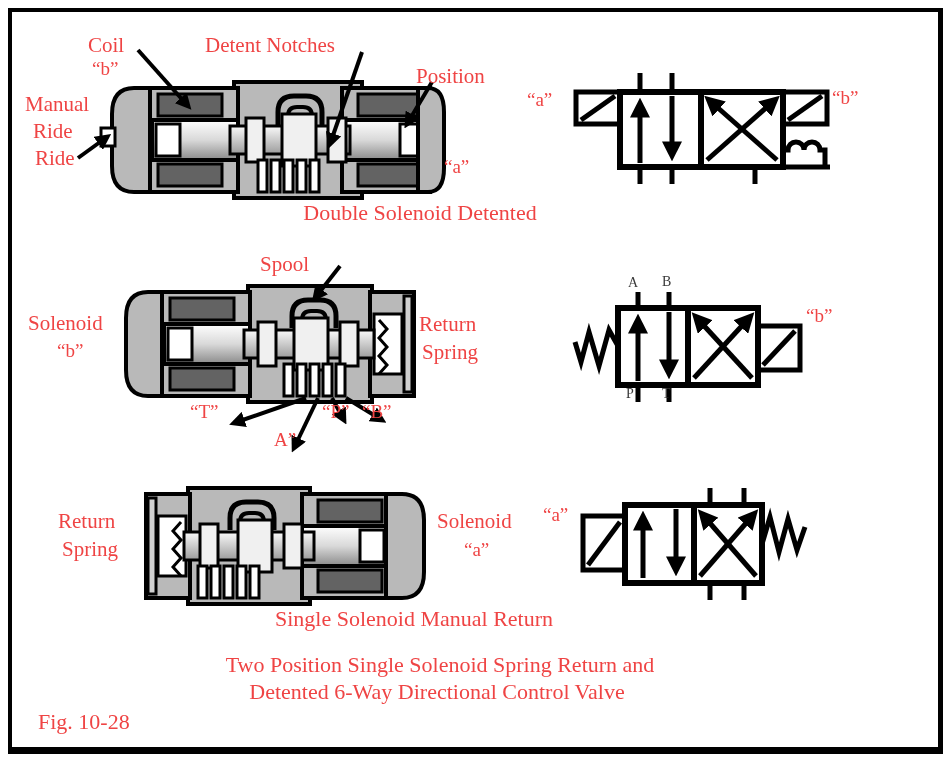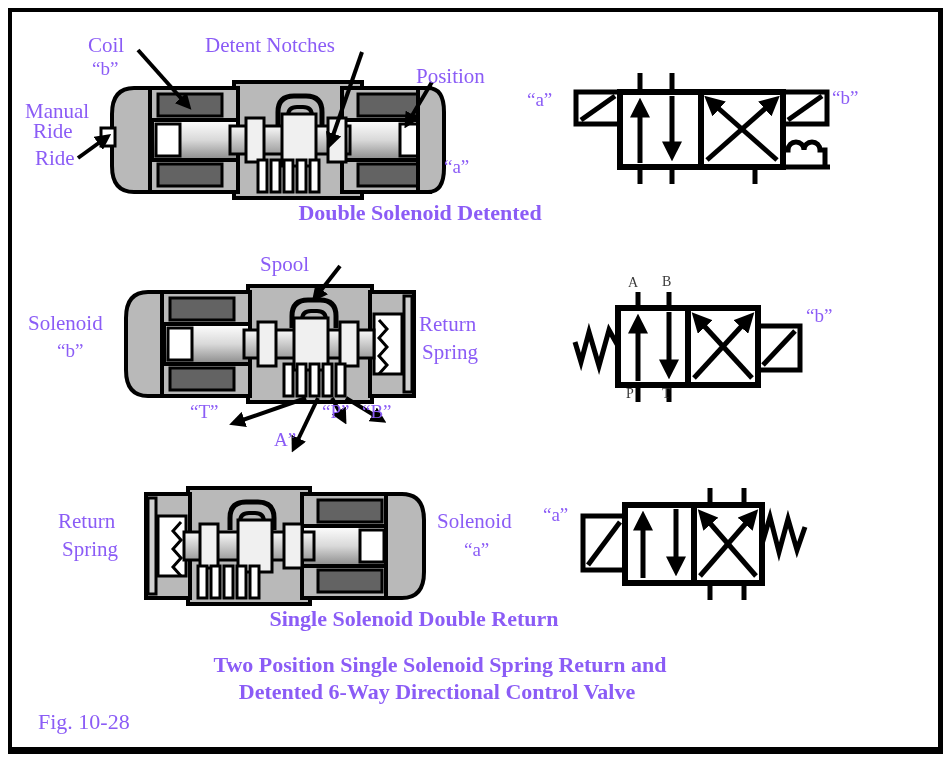--- a/index.html
+++ b/index.html
@@ -6,22 +6,22 @@
   body{
     width:950px;height:764px;position:relative;background:#ffffff;
     font-family:"Liberation Serif", serif;color:#161616;overflow:hidden;
   }
   .frame{
     position:absolute;left:8px;top:8px;width:926px;height:735px;
     border:4px solid #000;border-right-width:5px;border-bottom-width:7px;
     background:transparent;
   }
   svg.art{position:absolute;left:0;top:0;}
-  .lbl{position:absolute;font-size:21px;line-height:1.05;white-space:nowrap;color:#8b5cf6;}
-  .center{transform:translateX(-50%);font-weight:bold;}
+  .lbl{position:absolute;font-size:21px;line-height:1.05;white-space:nowrap;color:#ef4444;}
+  .center{transform:translateX(-50%);}
   .cap{font-size:22px;}
   .qlbl{font-size:19px;}
   .tiny{font-size:14px;color:#3a3a3a;}
 </style>
 </head>
 <body>
 
 <div class="frame"></div>
 
 <svg class="art" width="950" height="764" viewBox="0 0 950 764">
@@ -192,21 +192,21 @@
       <line x1="588" y1="565" x2="620" y2="522" stroke-width="5"></line>
     </g>
     <polyline points="762,544 770,517 779,552 788,519 797,550 805,527" stroke-width="5"></polyline>
   </g>
 </svg>
 
 <span class="lbl" style="left:88px;top:34px">Coil</span>
 <span class="lbl qlbl" style="left:92px;top:59px">“b”</span>
 <span class="lbl" style="left:205px;top:34px">Detent Notches</span>
 <span class="lbl" style="left:416px;top:65px">Position</span>
-<span class="lbl" style="left:25px;top:100px">Manual</span>
+<span class="lbl" style="left:25px;top:93px">Manual</span>
 <span class="lbl" style="left:33px;top:120px">Ride</span>
 <span class="lbl" style="left:35px;top:147px">Ride</span>
 <span class="lbl qlbl" style="left:444px;top:157px">“a”</span>
 <span class="lbl cap center" style="left:420px;top:201px">Double Solenoid Detented</span>
 <span class="lbl qlbl" style="left:527px;top:90px">“a”</span>
 <span class="lbl qlbl" style="left:832px;top:88px">“b”</span>
 
 <span class="lbl" style="left:260px;top:253px">Spool</span>
 <span class="lbl" style="left:28px;top:312px">Solenoid</span>
 <span class="lbl qlbl" style="left:57px;top:341px">“b”</span>
@@ -220,17 +220,17 @@
 <span class="lbl tiny" style="left:662px;top:275px">B</span>
 <span class="lbl tiny" style="left:626px;top:387px">P</span>
 <span class="lbl tiny" style="left:662px;top:387px">T</span>
 <span class="lbl qlbl" style="left:806px;top:306px">“b”</span>
 
 <span class="lbl" style="left:58px;top:510px">Return</span>
 <span class="lbl" style="left:62px;top:538px">Spring</span>
 <span class="lbl" style="left:437px;top:510px">Solenoid</span>
 <span class="lbl qlbl" style="left:464px;top:540px">“a”</span>
 <span class="lbl qlbl" style="left:543px;top:505px">“a”</span>
-<span class="lbl cap center" style="left:414px;top:607px">Single Solenoid Double Return</span>
+<span class="lbl cap center" style="left:414px;top:607px">Single Solenoid Manual Return</span>
 
 <span class="lbl cap center" style="left:440px;top:653px">Two Position Single Solenoid Spring Return and</span>
 <span class="lbl cap center" style="left:437px;top:680px">Detented 6-Way Directional Control Valve</span>
 <span class="lbl cap" style="left:38px;top:710px">Fig. 10-28</span>
 
 </body></html>

